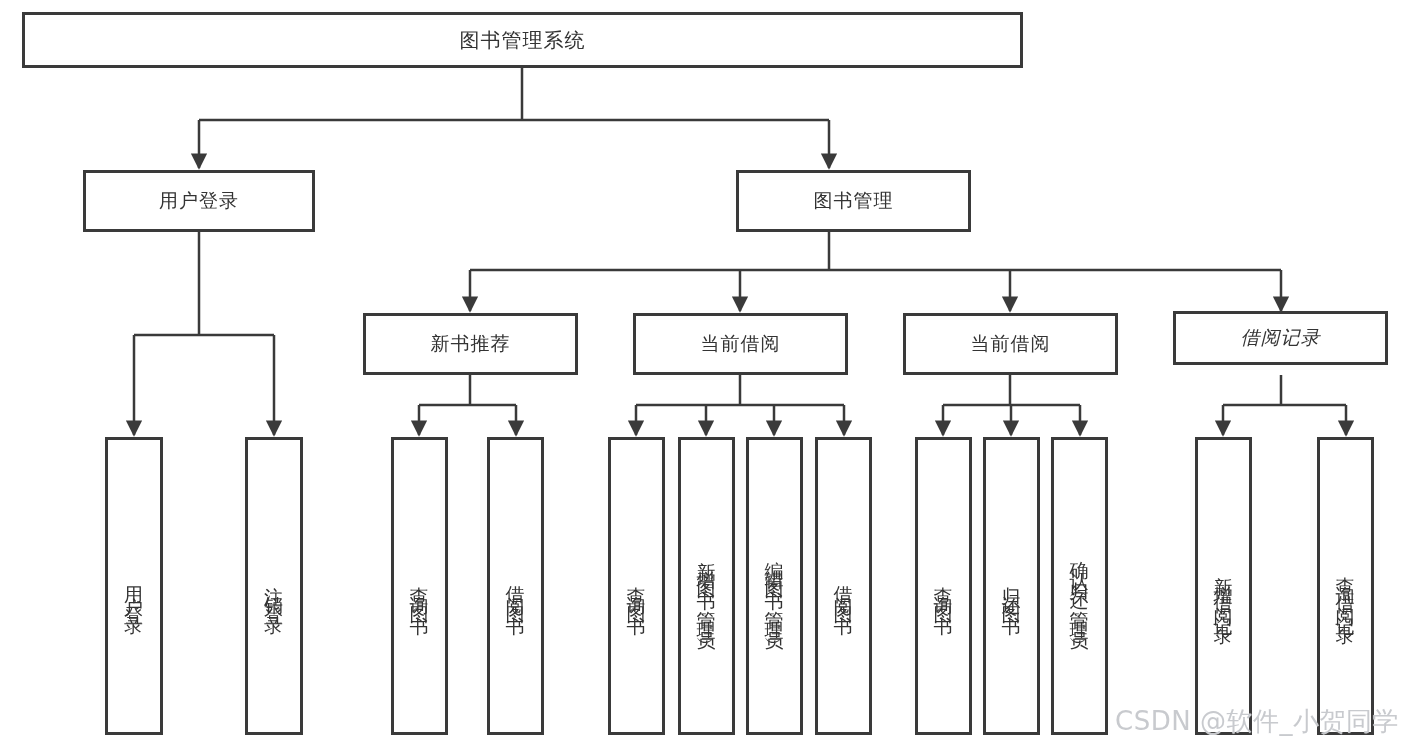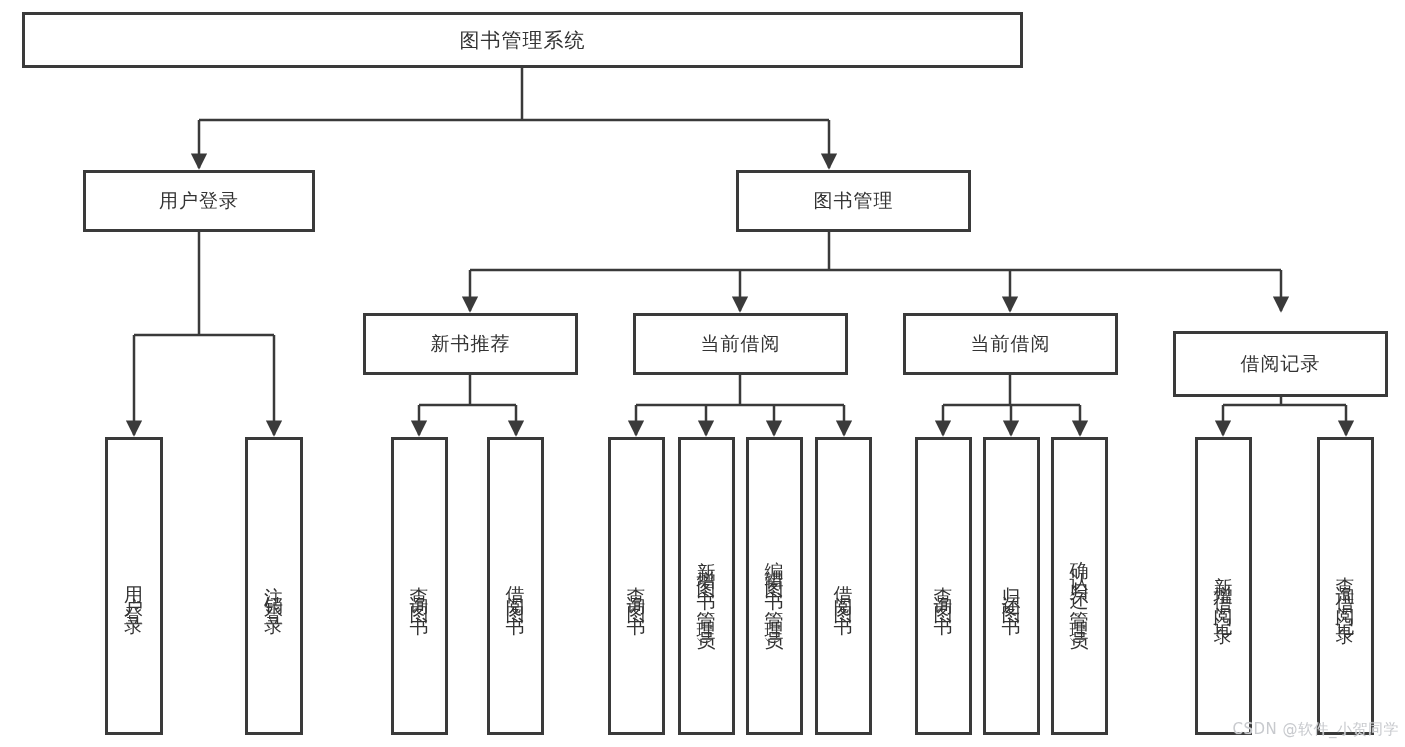--- a/index.html
+++ b/index.html
@@ -37,21 +37,21 @@
     font-size: 19px;
     letter-spacing: 10px;
     line-height: 1;
     padding-top: 10px; 
   }
   .node .lbl { white-space: nowrap; }
   #watermark {
     position: absolute;
     right: 6px;
     bottom: 8px;
-    font-size: 15px;
+    font-size: 26px;
     color: rgba(197, 199, 203, 0.95);
     text-shadow: 0 0 1px #ffffff;
     z-index: 10;
     white-space: nowrap;
     letter-spacing: 0.5px;
   }
 </style>
 </head>
 <body>
 
@@ -108,21 +108,21 @@
 
   <div class="node h" style="left:363px; top:313px; width:215px; height:62px;">
     <span class="lbl">新书推荐</span>
   </div>
   <div class="node h" style="left:633px; top:313px; width:215px; height:62px;">
     <span class="lbl">当前借阅</span>
   </div>
   <div class="node h" style="left:903px; top:313px; width:215px; height:62px;">
     <span class="lbl">当前借阅</span>
   </div>
-  <div class="node h" style="left:1173px; top:331px; width:215px; height:66px;">
+  <div class="node h" style="left:1173px; top:311px; width:215px; height:54px;font-style:italic;">
     <span class="lbl">借阅记录</span>
   </div>
 
   <div class="node v" style="left:105px; top:437px; width:58px; height:298px;">
     <span class="lbl">用户登录</span>
   </div>
   <div class="node v" style="left:245px; top:437px; width:58px; height:298px;">
     <span class="lbl">注销登录</span>
   </div>
 

